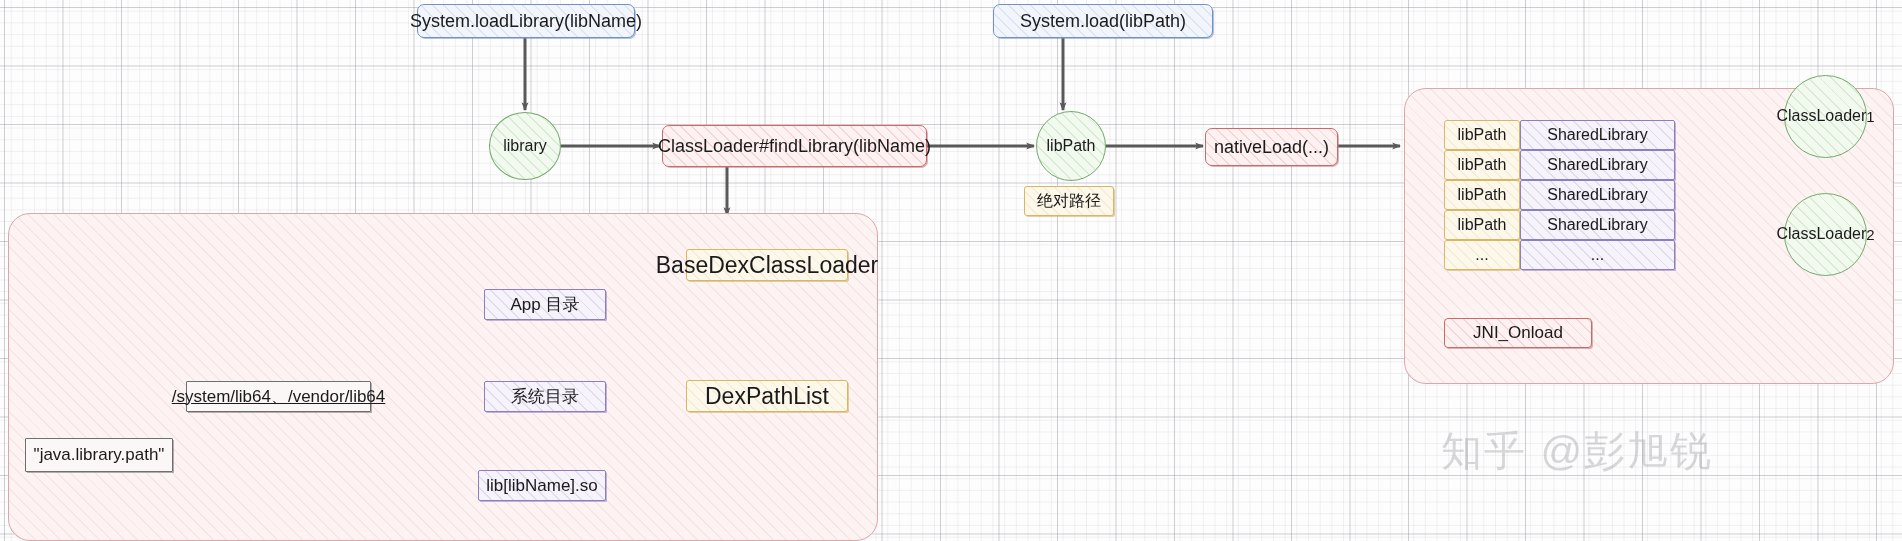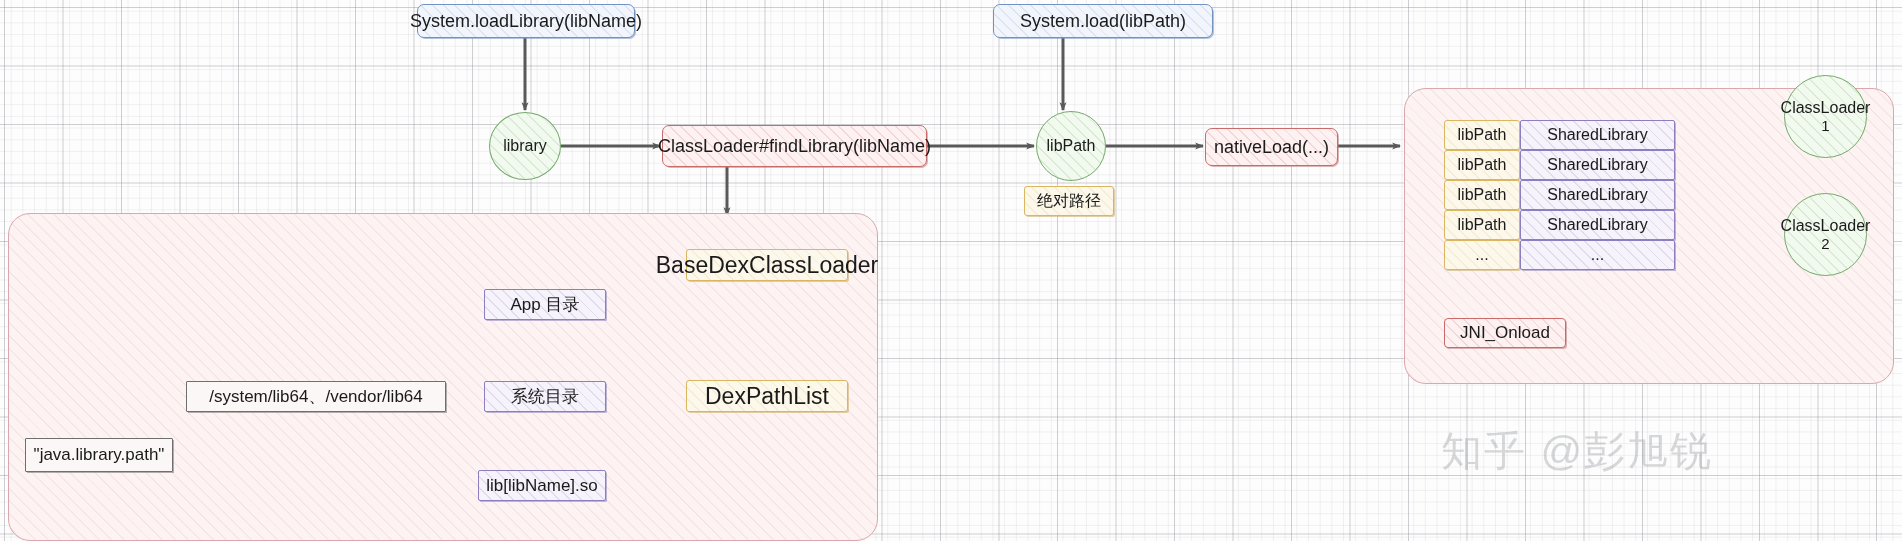--- a/index.html
+++ b/index.html
@@ -75,21 +75,20 @@
 
   
   .ellipse-green {
     border: 1.6px solid #74a96a;
     border-radius: 50%;
     background-color: #f2faf0;
     background-image: repeating-linear-gradient(45deg,
         rgba(120,175,105,0.20) 0px, rgba(120,175,105,0.20) 1.3px,
         rgba(255,255,255,0) 1.3px, rgba(255,255,255,0) 8px);
     font-size: 16px;
-    flex-direction: column;
   }
   .ellipse-green .sub { font-size: 15px; }
 
   
   .box-yellow {
     border: 1.6px solid #d8b košer;
     border: 1.6px solid #d9b662;
     border-radius: 3px;
     background-color: #fdf8ec;
     background-image: repeating-linear-gradient(45deg,
@@ -231,21 +230,21 @@
 
   <div class="node box-yellow" style="left:686px; top:380px; width:162px; height:32px;">
     <span>DexPathList</span>
   </div>
 
 
   <div class="node box-purple" style="left:484px; top:289px; width:122px; height:31px;">
     <span>App 目录</span>
   </div>
 
-  <div class="node box-plain" style="left:186px; top:381px; width:260px; height:31px;">
+  <div class="node box-plain" style="left:186px; top:381px; width:185px; height:31px;text-decoration:underline;">
     <span>/system/lib64、/vendor/lib64</span>
   </div>
 
   <div class="node box-purple" style="left:484px; top:381px; width:122px; height:31px;">
     <span>系统目录</span>
   </div>
 
   <div class="node box-plain" style="left:25px; top:438px; width:148px; height:34px;">
     <span>"java.library.path"</span>
   </div>
@@ -300,19 +299,19 @@
   <div class="node ellipse-green" style="left:1784px; top:75px; width:83px; height:83px;">
     <span>ClassLoader</span>
     <span class="sub">1</span>
   </div>
 
   <div class="node ellipse-green" style="left:1784px; top:193px; width:83px; height:83px;">
     <span>ClassLoader</span>
     <span class="sub">2</span>
   </div>
 
-  <div class="node box-red sharp" style="left:1444px; top:318px; width:122px; height:30px; font-size:17px;">
+  <div class="node box-red sharp" style="left:1444px; top:318px; width:148px; height:30px; font-size:17px;">
     <span>JNI_Onload</span>
   </div>
 
   <div id="watermark" style="left:1441px; top:424px;">知乎 @彭旭锐</div>
 
 </div>
 
 </body></html>

